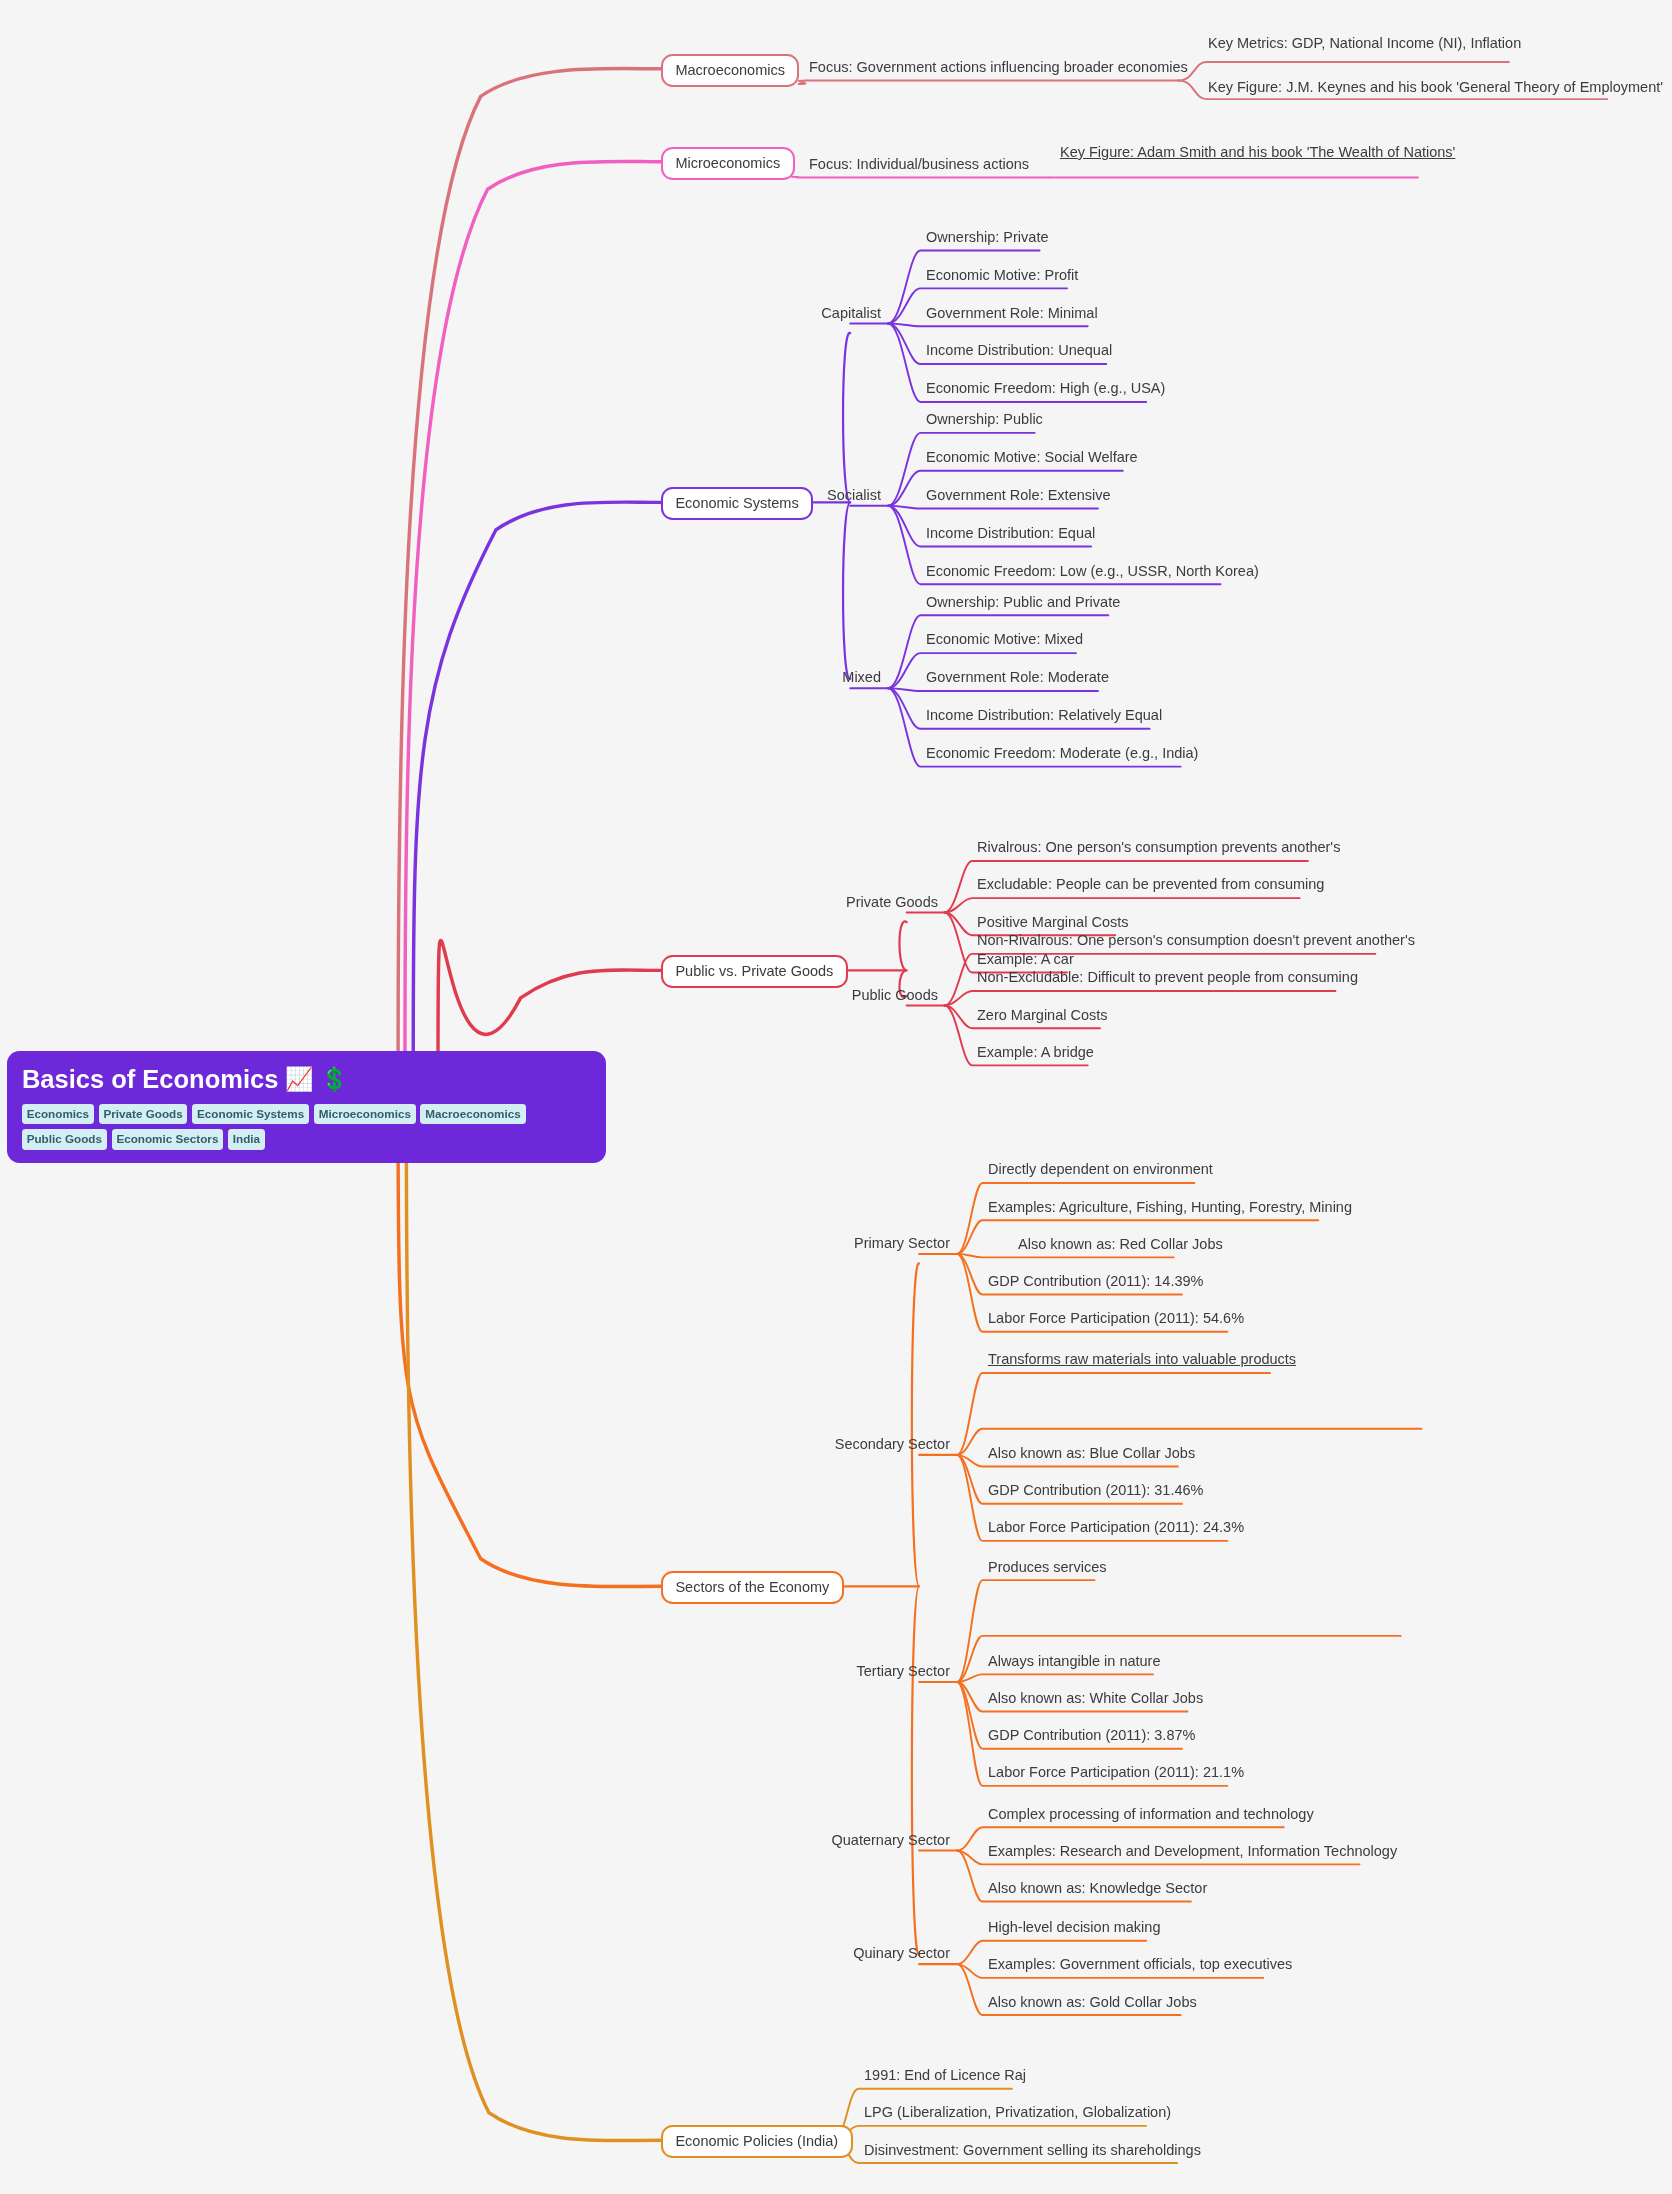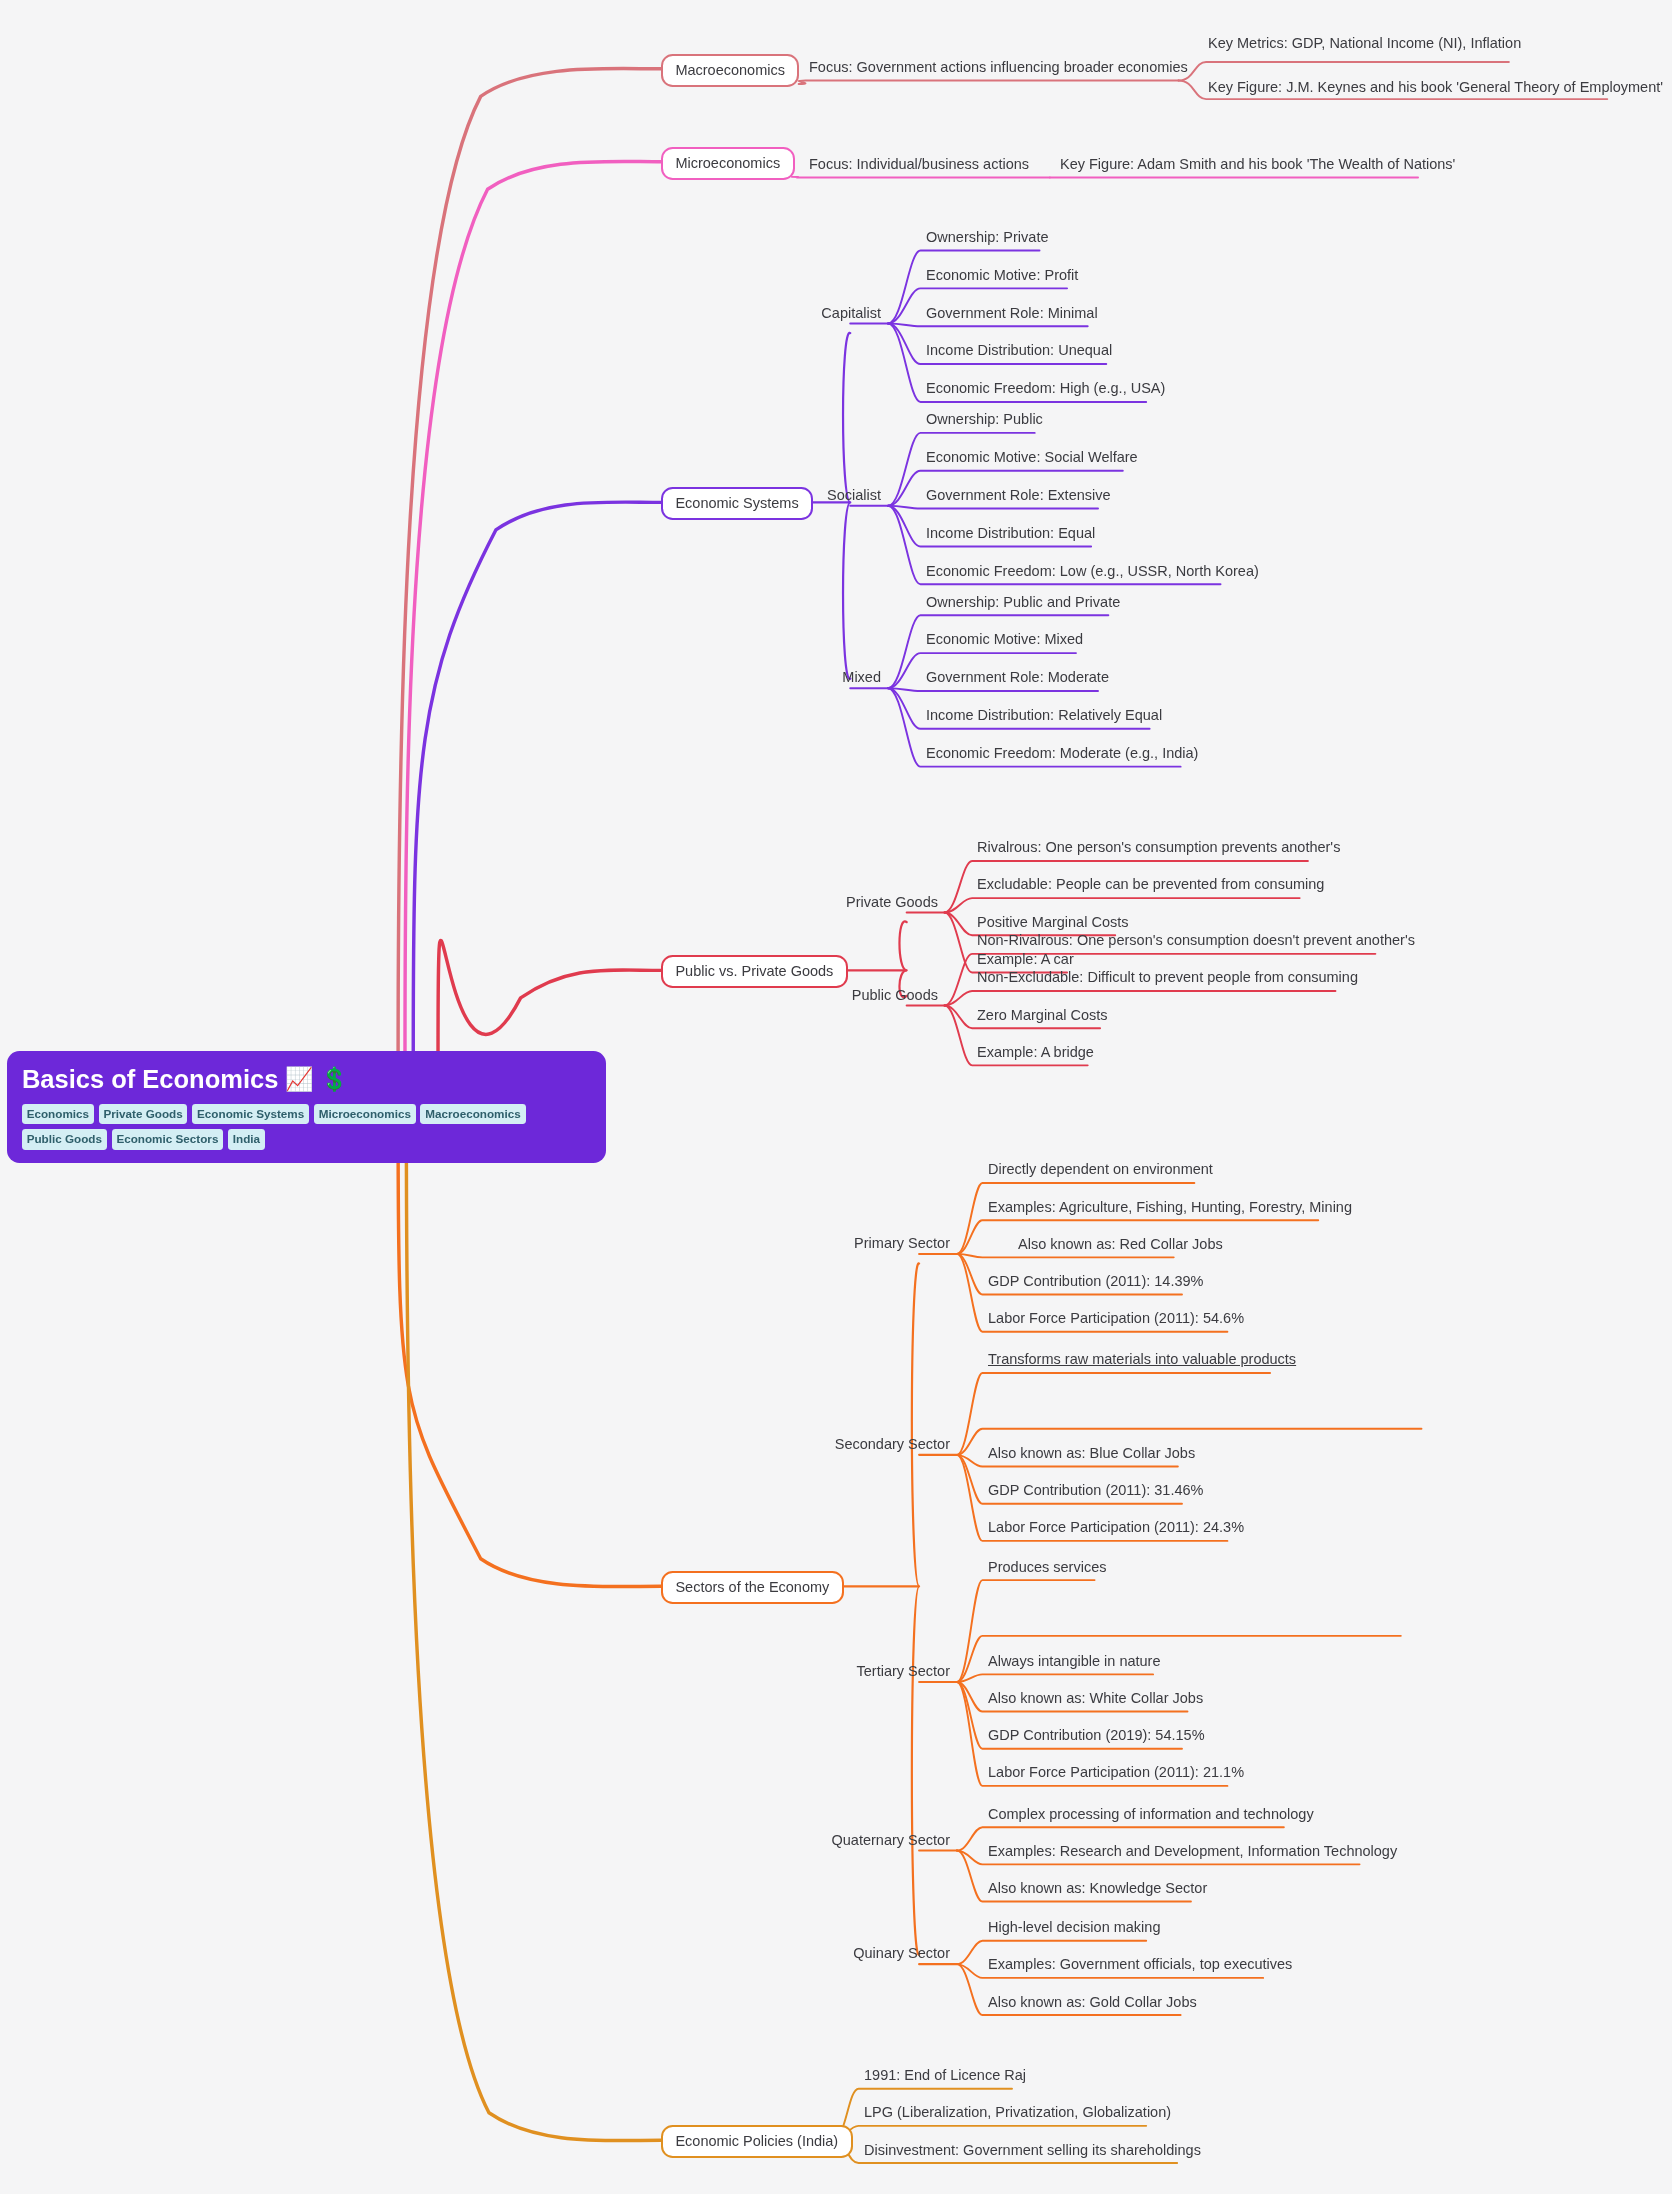--- a/index.html
+++ b/index.html
@@ -167,21 +167,21 @@
     <div class="pill" style="left: 661px; border-color: rgb(217, 115, 123); top: 54px;">Macroeconomics</div>
     <div class="pill" style="left: 661px; border-color: rgb(241, 95, 192); top: 147px;">Microeconomics</div>
     <div class="pill" style="left: 661px; border-color: rgb(123, 51, 224); top: 487px;">Economic Systems</div>
     <div class="pill" style="left: 661px; border-color: rgb(224, 59, 78); top: 955px;">Public vs. Private Goods</div>
     <div class="pill" style="left: 661px; border-color: rgb(244, 112, 31); top: 1571px;">Sectors of the Economy</div>
     <div class="pill" style="left: 661px; border-color: rgb(224, 144, 32); top: 2125px;">Economic Policies (India)</div>
     <div class="tnode" style="left: 809px; top: 58px;">Focus: Government actions influencing broader economies</div>
     <div class="tnode" style="left: 1208px; top: 34px;">Key Metrics: GDP, National Income (NI), Inflation</div>
     <div class="tnode" style="left: 1208px; top: 78px;">Key Figure: J.M. Keynes and his book 'General Theory of Employment'</div>
     <div class="tnode" style="left: 809px; top: 155px;">Focus: Individual/business actions</div>
-    <div class="tnode" style="left: 1060px; top: 155px;">Key Figure: Adam Smith and his book 'The Wealth of Nations'</div>
+    <div class="tnode" style="left: 1060px; top: 143px; text-decoration: underline;">Key Figure: Adam Smith and his book 'The Wealth of Nations'</div>
     <div class="tnode" style="left: auto; top: 304px; right: 792px;">Capitalist</div>
     <div class="tnode" style="left: 926px; top: 228px;">Ownership: Private</div>
     <div class="tnode" style="left: 926px; top: 266px;">Economic Motive: Profit</div>
     <div class="tnode" style="left: 926px; top: 304px;">Government Role: Minimal</div>
     <div class="tnode" style="left: 926px; top: 341px;">Income Distribution: Unequal</div>
     <div class="tnode" style="left: 926px; top: 379px;">Economic Freedom: High (e.g., USA)</div>
     <div class="tnode" style="left: auto; top: 486px; right: 792px;">Socialist</div>
     <div class="tnode" style="left: 926px; top: 410px;">Ownership: Public</div>
     <div class="tnode" style="left: 926px; top: 448px;">Economic Motive: Social Welfare</div>
     <div class="tnode" style="left: 926px; top: 486px;">Government Role: Extensive</div>
@@ -211,21 +211,21 @@
     <div class="tnode" style="left: 988px; top: 1309px;">Labor Force Participation (2011): 54.6%</div>
     <div class="tnode" style="left: auto; top: 1435px; right: 723px;">Secondary Sector</div>
     <div class="tnode" style="left: 988px; top: 1350px; text-decoration: underline;">Transforms raw materials into valuable products</div>
     <div class="tnode" style="left: 988px; top: 1444px;">Also known as: Blue Collar Jobs</div>
     <div class="tnode" style="left: 988px; top: 1481px;">GDP Contribution (2011): 31.46%</div>
     <div class="tnode" style="left: 988px; top: 1518px;">Labor Force Participation (2011): 24.3%</div>
     <div class="tnode" style="left: auto; top: 1662px; right: 723px;">Tertiary Sector</div>
     <div class="tnode" style="left: 988px; top: 1558px;">Produces services</div>
     <div class="tnode" style="left: 988px; top: 1652px;">Always intangible in nature</div>
     <div class="tnode" style="left: 988px; top: 1689px;">Also known as: White Collar Jobs</div>
-    <div class="tnode" style="left: 988px; top: 1726px;">GDP Contribution (2019): 54.15%</div>
+    <div class="tnode" style="left: 988px; top: 1726px;">GDP Contribution (2011): 3.87%</div>
     <div class="tnode" style="left: 988px; top: 1763px;">Labor Force Participation (2011): 21.1%</div>
     <div class="tnode" style="left: auto; top: 1831px; right: 723px;">Quaternary Sector</div>
     <div class="tnode" style="left: 988px; top: 1805px;">Complex processing of information and technology</div>
     <div class="tnode" style="left: 988px; top: 1842px;">Examples: Research and Development, Information Technology</div>
     <div class="tnode" style="left: 988px; top: 1879px;">Also known as: Knowledge Sector</div>
     <div class="tnode" style="left: auto; top: 1944px; right: 723px;">Quinary Sector</div>
     <div class="tnode" style="left: 988px; top: 1918px;">High-level decision making</div>
     <div class="tnode" style="left: 988px; top: 1955px;">Examples: Government officials, top executives</div>
     <div class="tnode" style="left: 988px; top: 1993px;">Also known as: Gold Collar Jobs</div>
     <div class="tnode" style="left: 864px; top: 2066px;">1991: End of Licence Raj</div>

